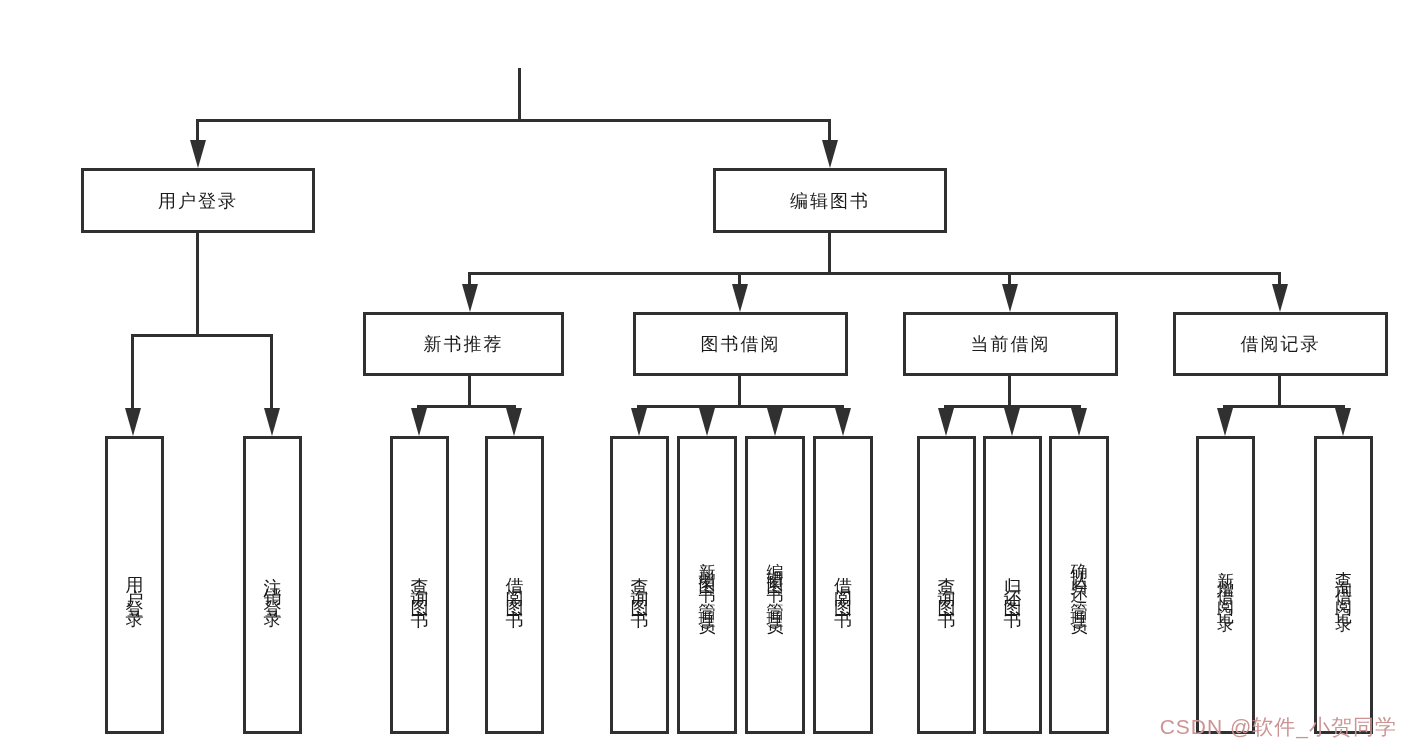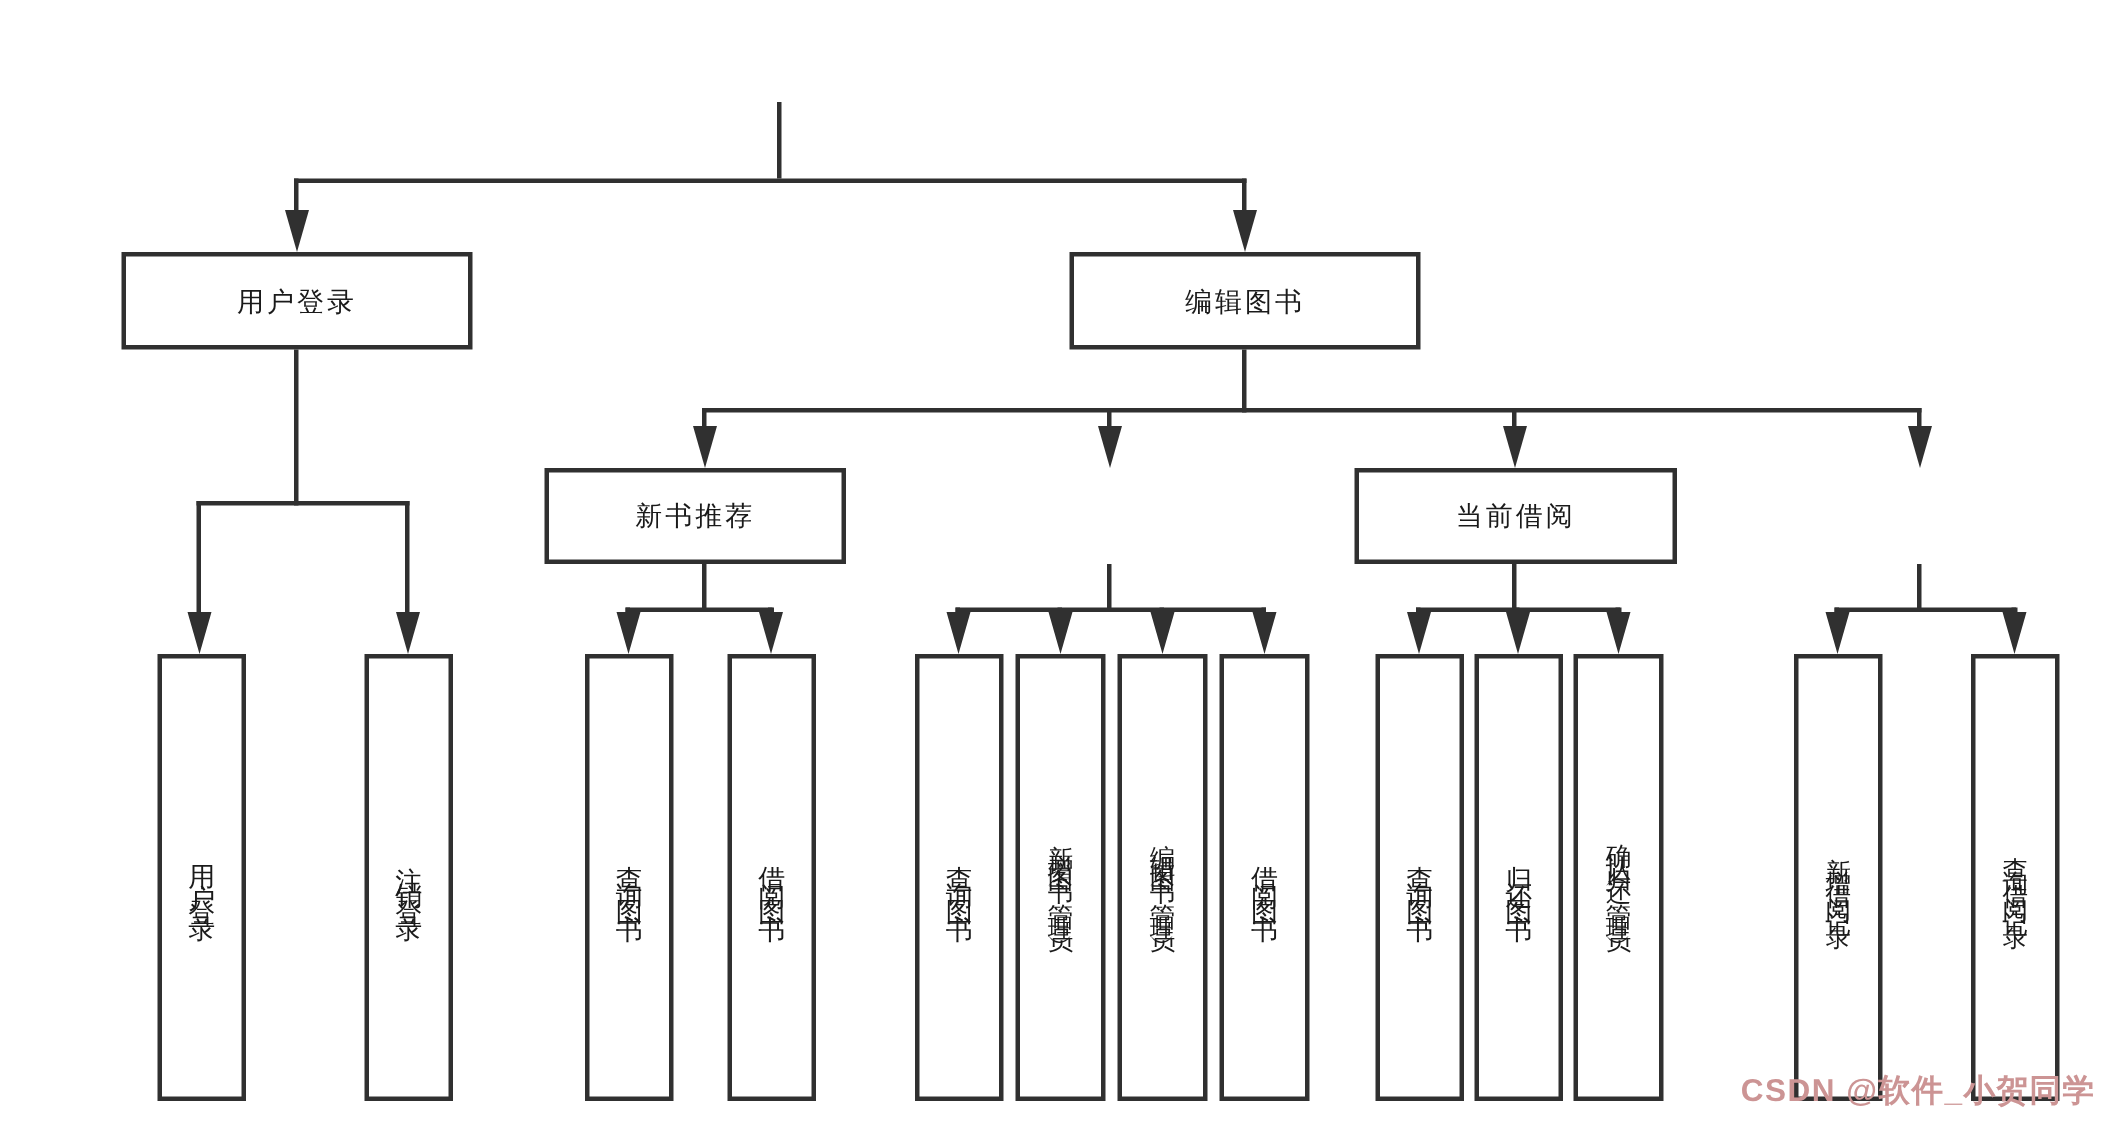--- a/index.html
+++ b/index.html
@@ -17,38 +17,40 @@
     white-space:nowrap;
   }
   .ln{position:absolute;background:#303030;}
   .tri{
     position:absolute;width:0;height:0;
     border-left:8px solid transparent;border-right:8px solid transparent;
     border-top:28px solid #303030;
   }
   #watermark{
     position:absolute;right:8px;top:713px;font-size:21px;letter-spacing:1px;
-    color:#cc9494;white-space:nowrap;font-weight:bold;
+    color:#cc9494;white-space:nowrap;
   }
 </style>
 </head>
 <body>
 
 <div id="canvas">
 
 
   <div class="box h" style="left:81px;top:168px;width:234px;height:65px">用户登录</div>
 
   <div class="box h" style="left:713px;top:168px;width:234px;height:65px">编辑图书</div>
 
   <div class="box h" style="left:363px;top:312px;width:201px;height:64px">新书推荐</div>
 
+  <div class="box h" style="left:633px;top:312px;width:215px;height:64px">图书借阅</div>
 
   <div class="box h" style="left:903px;top:312px;width:215px;height:64px">当前借阅</div>
 
+  <div class="box h" style="left:1173px;top:312px;width:215px;height:64px">借阅记录</div>
 
   <div class="box" style="left:105px;top:436px;width:59px;height:298px">
     <span class="vtext">用户登录</span>
     </div>
 
   <div class="box" style="left:243px;top:436px;width:59px;height:298px">
     <span class="vtext">注销登录</span>
     </div>
 
   <div class="box" style="left:390px;top:436px;width:59px;height:298px">

